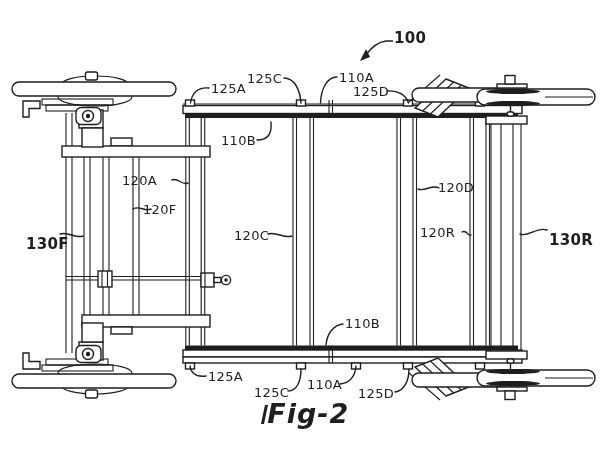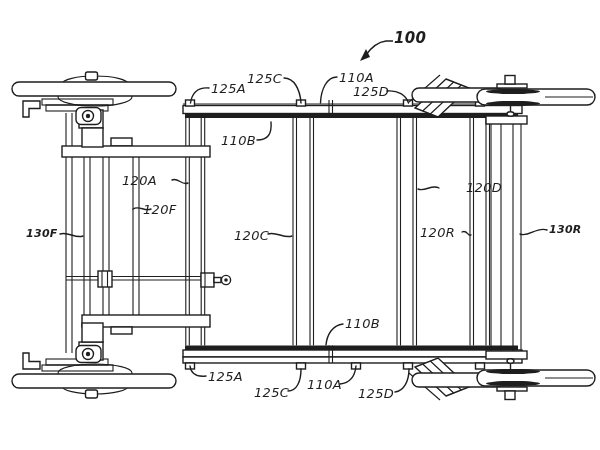--- a/index.html
+++ b/index.html
@@ -8,24 +8,24 @@
     position:relative; width:600px; height:450px;
     background:var(--background); overflow:hidden;
     font-family:"DejaVu Sans", sans-serif;
   }
   #stage svg { position:absolute; left:0; top:0; }
   .ln   { stroke:var(--ink); stroke-width:1.4; fill:none; }
   .thin { stroke:var(--ink); stroke-width:1.1; fill:none; }
   .wh   { stroke:var(--ink); stroke-width:1.4; fill:#ffffff; }
   .ink  { fill:var(--ink); stroke:none; }
   .lbl {
-    position:absolute; font-style:italic; font-size:13px; line-height:15px;
+    position:absolute; font-size:13px; line-height:15px;
     color:var(--ink); letter-spacing:.3px; white-space:nowrap;
   }
-  .lbl.big { font-size:11px; font-weight:bold; }
+  .lbl.big { font-size:15px; font-weight:bold;margin-top:11px; }
   .lbl.num { font-size:15px; font-weight:600; }
   .caption {
     position:absolute; left:246px; top:398px; width:120px; text-align:center;
     font-style:italic; font-weight:bold; font-size:27px; color:var(--ink);
     letter-spacing:1px;
   }
   .caption .cap::before {
     content:""; display:inline-block; width:0; height:.70em;
     border-left:3px solid var(--ink); margin-right:1.5px;
     transform:skewX(-12deg); vertical-align:-0.02em;
@@ -176,25 +176,28 @@
   <div class="lbl" style="left:247px; top:71px">125C</div>
   <div class="lbl" style="left:339px; top:70px">110A</div>
   <div class="lbl" style="left:353px; top:84px">125D</div>
 
   <div class="lbl" style="left:221px; top:133px">110B</div>
   <div class="lbl" style="left:122px; top:173px">120A</div>
   <div class="lbl" style="left:143px; top:202px">120F</div>
   <div class="lbl big" style="left:26px; top:226px">130F</div>
   <div class="lbl" style="left:234px; top:228px">120C</div>
 
-  <div class="lbl" style="left:466px; top:180px">120D</div>
+  <div class="lbl" style="left:438px; top:180px">120D</div>
   <div class="lbl" style="left:420px; top:225px">120R</div>
   <div class="lbl big" style="left:549px; top:222px">130R</div>
 
   <div class="lbl" style="left:345px; top:316px">110B</div>
 
   <div class="lbl" style="left:208px; top:369px">125A</div>
   <div class="lbl" style="left:254px; top:385px">125C</div>
   <div class="lbl" style="left:307px; top:377px">110A</div>
   <div class="lbl" style="left:358px; top:386px">125D</div>
 
+  <div class="caption">
+    <span class="cap">Fig-2</span>
+  </div>
 
 </div>
 
 </body></html>

